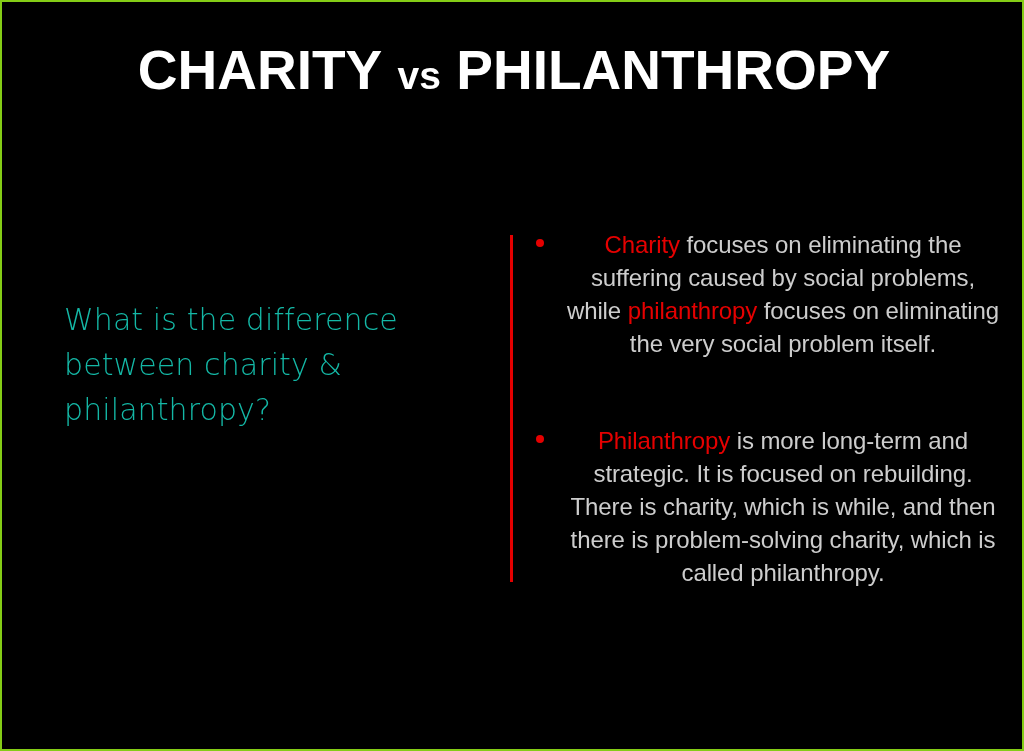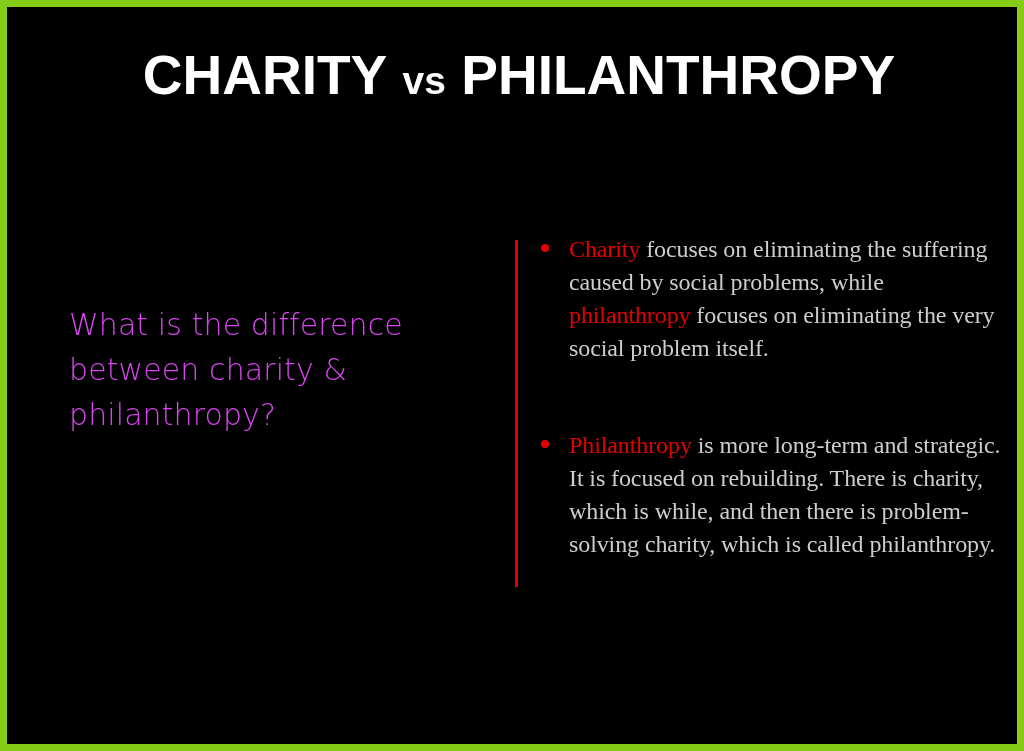--- a/index.html
+++ b/index.html
@@ -13,21 +13,21 @@
     overflow: hidden;
     font-family: "Liberation Sans", sans-serif;
   }
 
   #slide {
     position: relative;
     width: 1024px;
     height: 751px;
     background: #000000;
     box-sizing: border-box;
-    border: 7px solid #84cc16;
+    border: 2px solid #84cc16;
     overflow: hidden;
   }
 
   
   #slide-title {
     position: absolute;
     left: 0;
     top: 38px;
     width: 1024px;
     text-align: center;
@@ -44,21 +44,21 @@
     font-weight: bold;
     letter-spacing: 0px;
   }
 
   
   #question-block {
     position: absolute;
     left: 62px;
     top: 295px;
     width: 380px;
-    color: #d946ef;
+    color: #14b8a6;
     font-family: "DejaVu Sans", sans-serif;
     font-weight: 300;
     font-size: 30px;
     line-height: 45px;
     letter-spacing: 0.1px;
   }
 
   
   #bullet-region {
     position: absolute;
@@ -93,26 +93,26 @@
     width: 8px;
     height: 8px;
     border-radius: 50%;
     background: #e50000;
   }
 
   .bullet-text {
     display: block;
     margin-left: 32px;
     color: #cdcdcd;
-    font-family: Liberation Serif, serif;
+    font-family: Liberation Sans, sans-serif;
     font-weight: 300;
     font-size: 24px;
     line-height: 33px;
     letter-spacing: -0.1px;
-    text-align: left;
+    text-align: center;
   }
   .hl {
     color: #e50000;
   }
 </style>
 </head>
 <body>
 
 <div id="slide">
 

